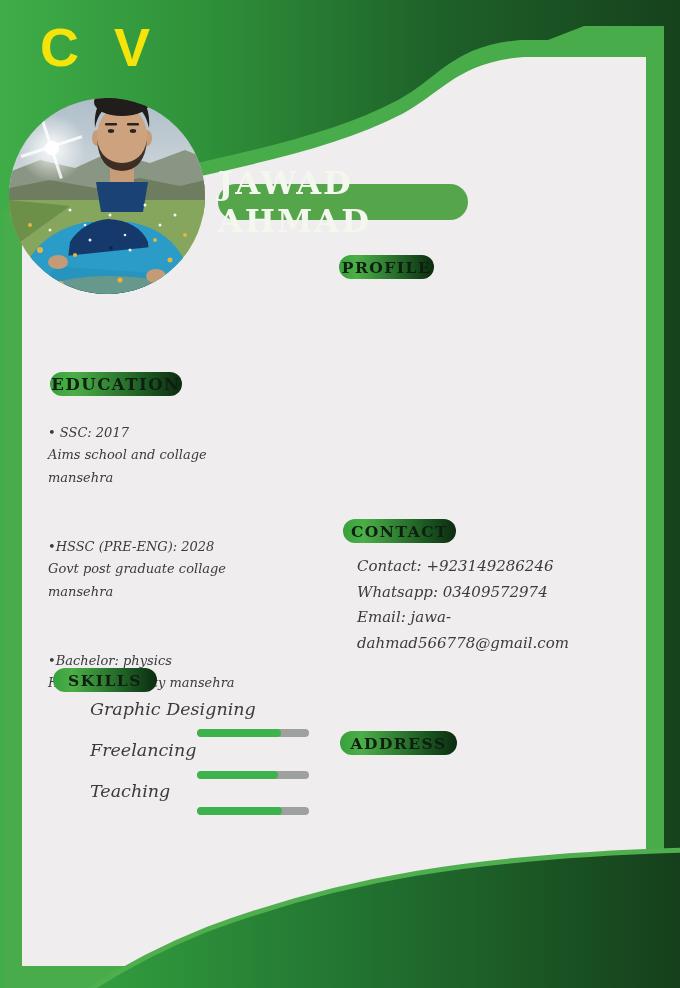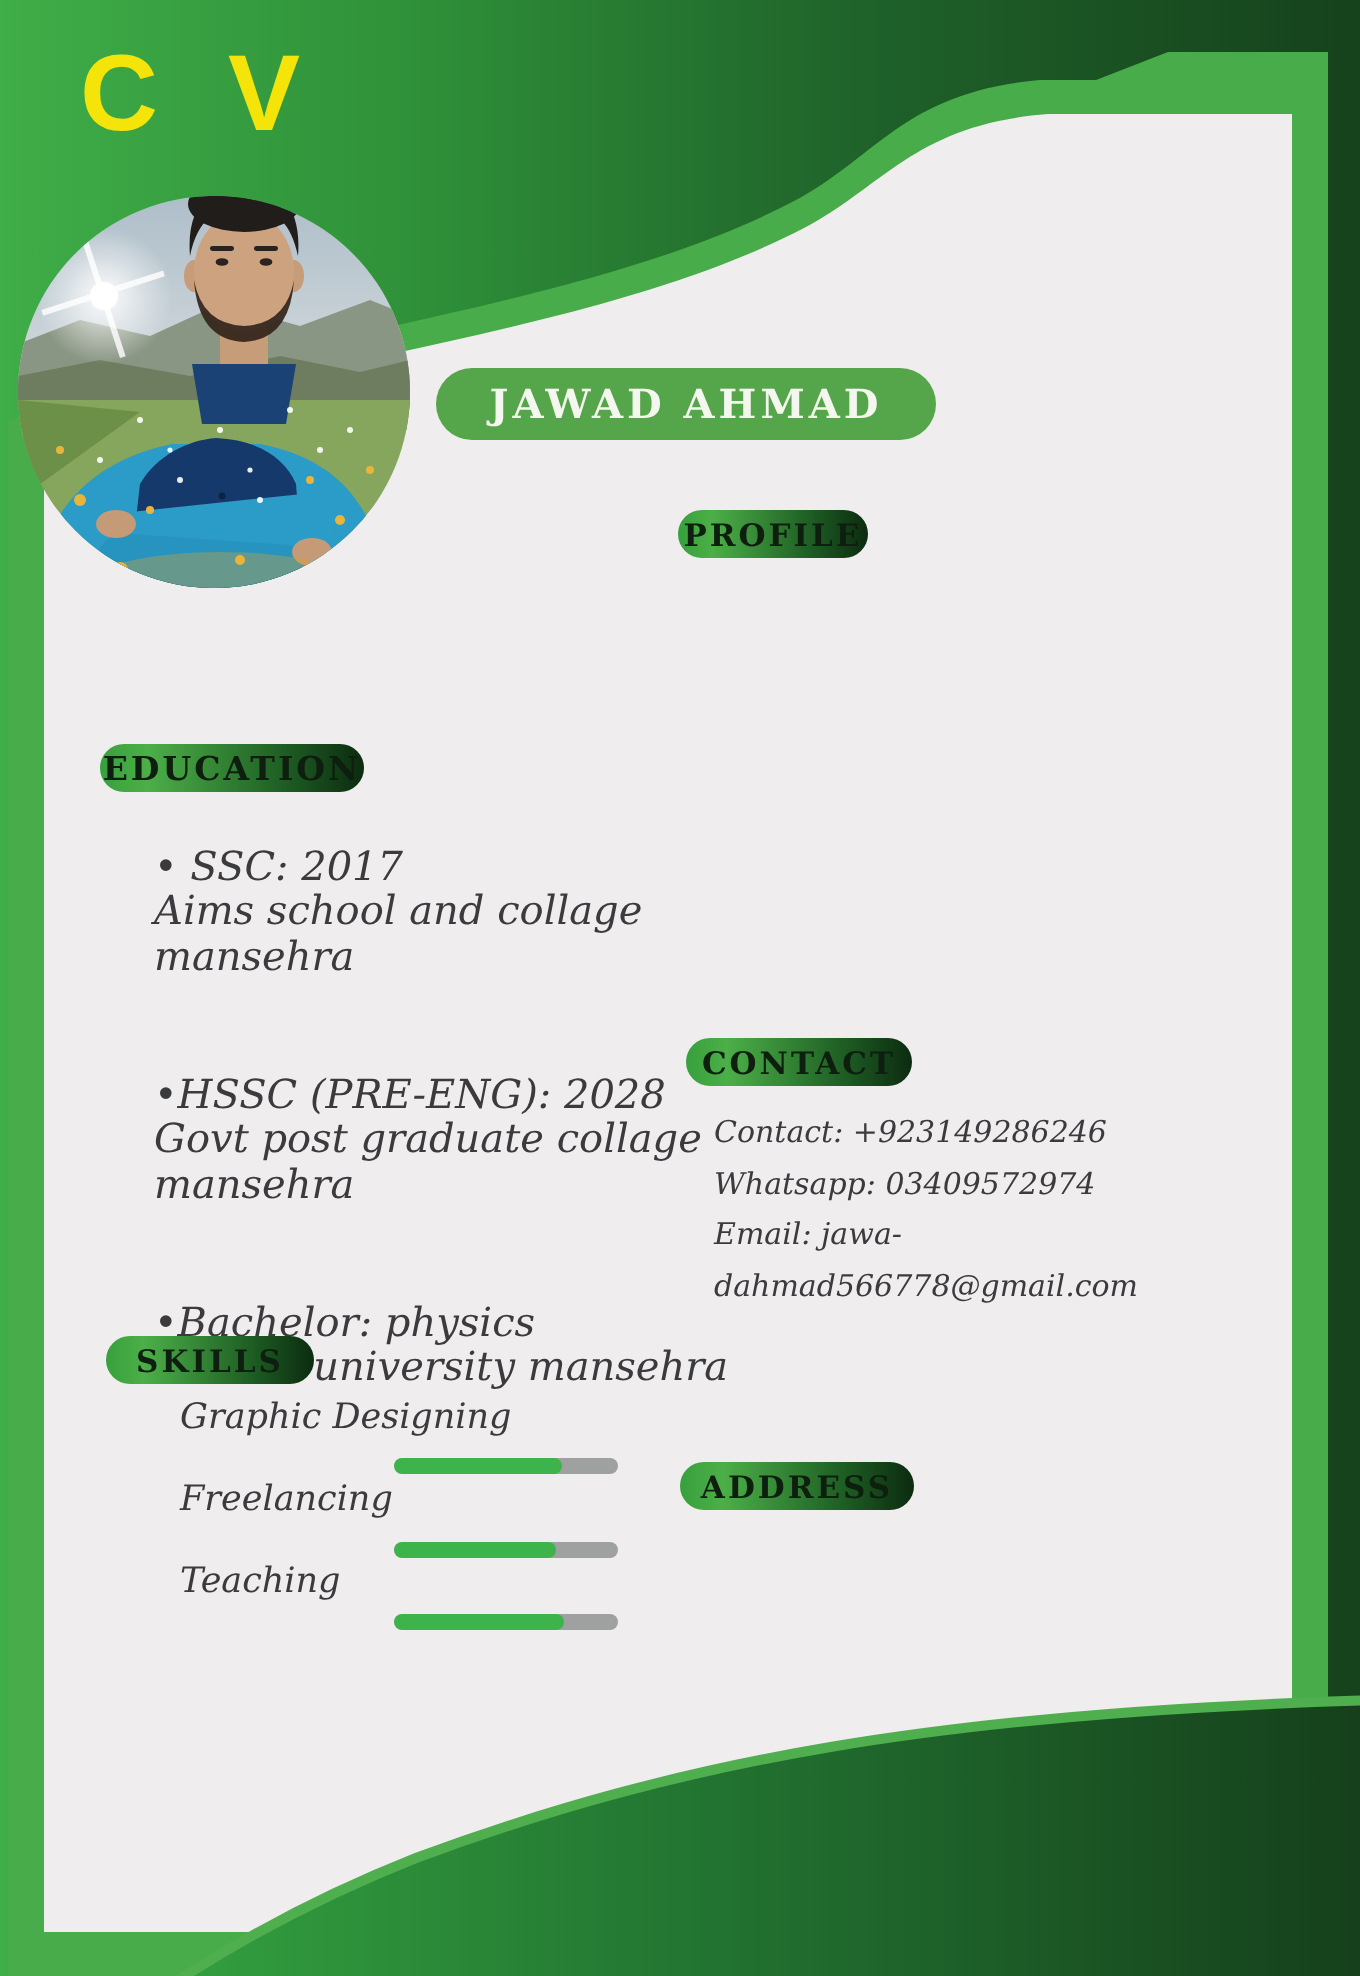--- a/index.html
+++ b/index.html
@@ -10,39 +10,39 @@
   .bg{position:absolute;left:0;top:0;width:680px;height:988px;display:block;}
   .cv-title{
     position:absolute;left:40px;top:20px;
     font-family:"Liberation Sans",sans-serif;font-weight:800;
     font-size:54px;color:#F4E40A;letter-spacing:10px;line-height:1;
   }
   .name-pill{
     position:absolute;left:218px;top:184px;width:250px;height:36px;
     background:#55A54B;border-radius:18px;
     display:flex;align-items:center;justify-content:center;
-    color:#F3F7EE;font-size:20px;letter-spacing:2px;font-weight:600;
+    color:#F3F7EE;font-size:32px;letter-spacing:2px;font-weight:600;
   }
   .pill{
     position:absolute;height:24px;border-radius:12px;
     background:linear-gradient(90deg,#37A03C 0%,#4CAF48 18%,#1C5A22 72%,#0C2B10 100%);
     display:flex;align-items:center;justify-content:center;
     color:#0E1F0F;font-weight:bold;font-size:15.5px;letter-spacing:1.5px;
   }
   .pill-profile{left:339px;top:255px;width:95px;}
   .pill-education{left:50px;top:372px;width:132px;font-size:16.5px;}
   .pill-skills{left:53px;top:668px;width:104px;}
   .pill-contact{left:343px;top:519px;width:113px;}
   .pill-address{left:340px;top:731px;width:117px;}
   .body-text{
     position:absolute;font-style:italic;color:#3B3B3D;
     white-space:pre-line;font-family:"DejaVu Serif",serif;
   }
   .profile-body{left:357px;top:287px;width:315px;font-size:17px;line-height:25.3px;}
-  .edu-block{left:77px;top:399px;width:295px;font-size:20px;line-height:22.5px;}
+  .edu-block{left:48px;top:399px;width:295px;font-size:13px;line-height:22.5px;}
   .edu-item{margin-bottom:24px;}
   .contact-body{left:357px;top:554px;width:315px;font-size:15px;line-height:25.5px;}
   .address-body{left:359px;top:761px;width:305px;font-size:17.5px;line-height:23.5px;}
   .skill-label{position:absolute;left:62px;font-style:italic;font-size:17.5px;color:#3B3B3D;margin-left:28px;}
   .sl1{top:699px;} .sl2{top:740px;} .sl3{top:781px;}
   .skill-bar{
     position:absolute;left:197px;width:112px;height:8px;border-radius:4px;
     background:#9FA0A0;overflow:hidden;
   }
   .sb1{top:729px;} .sb2{top:771px;} .sb3{top:807px;}

